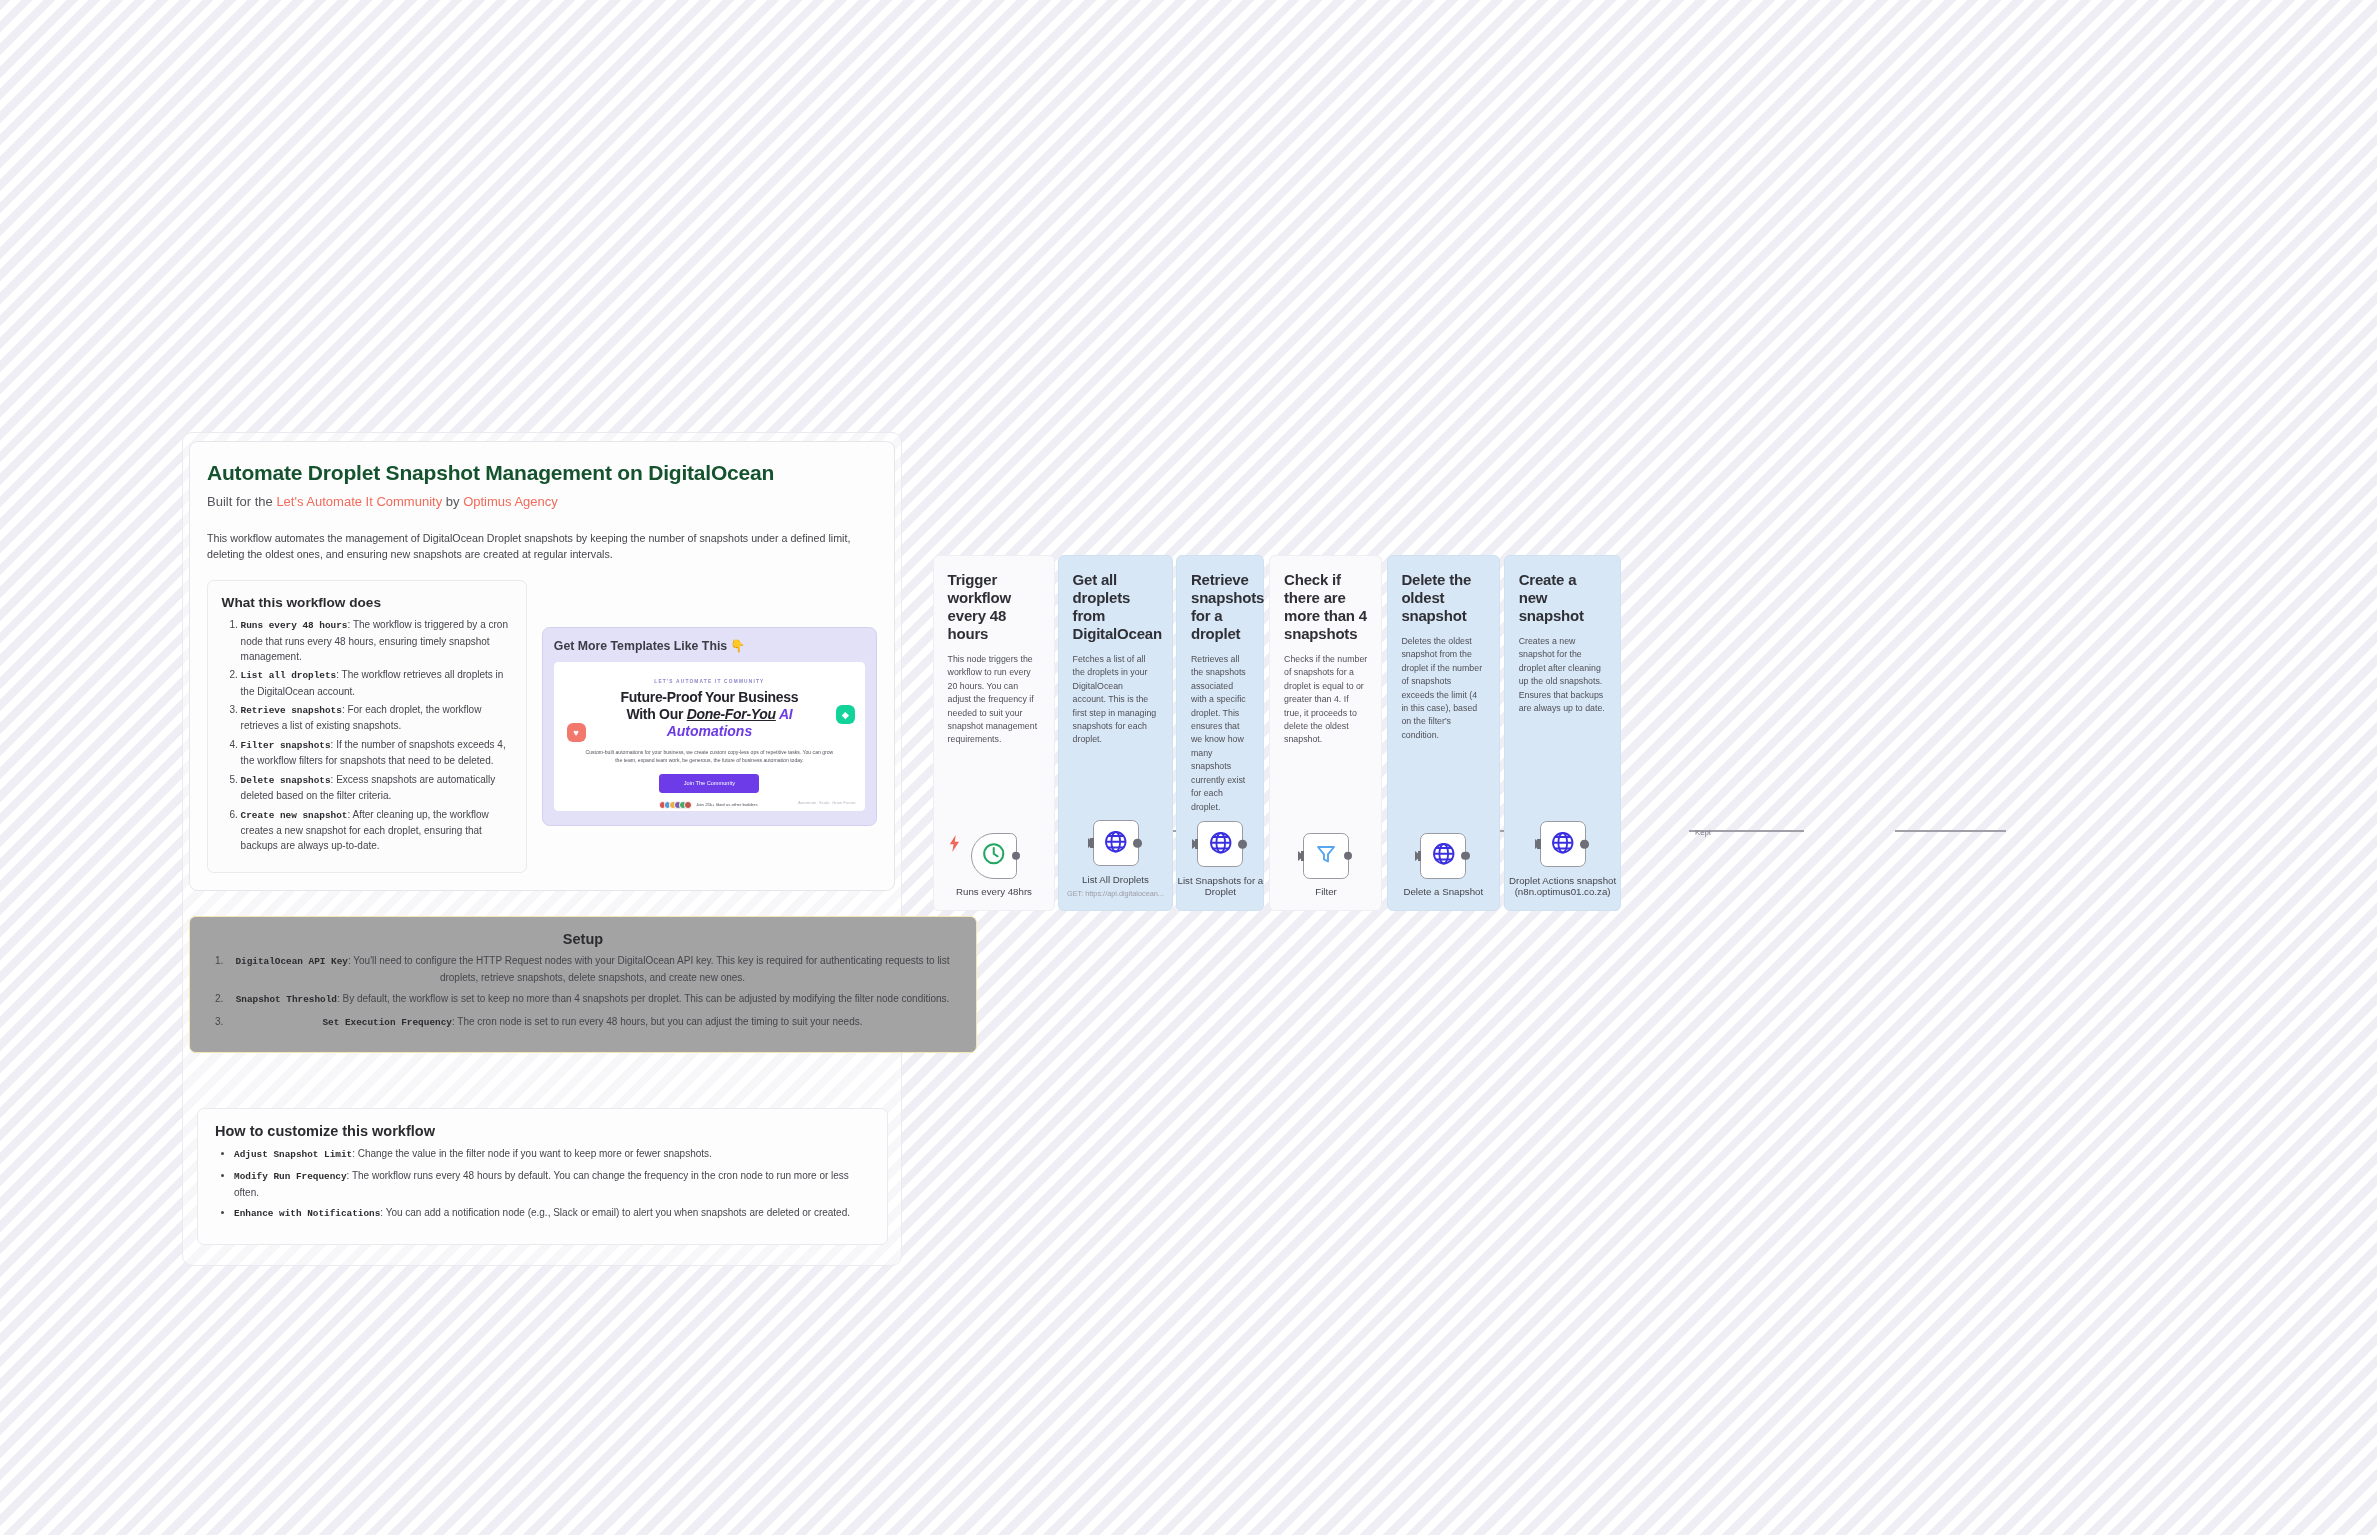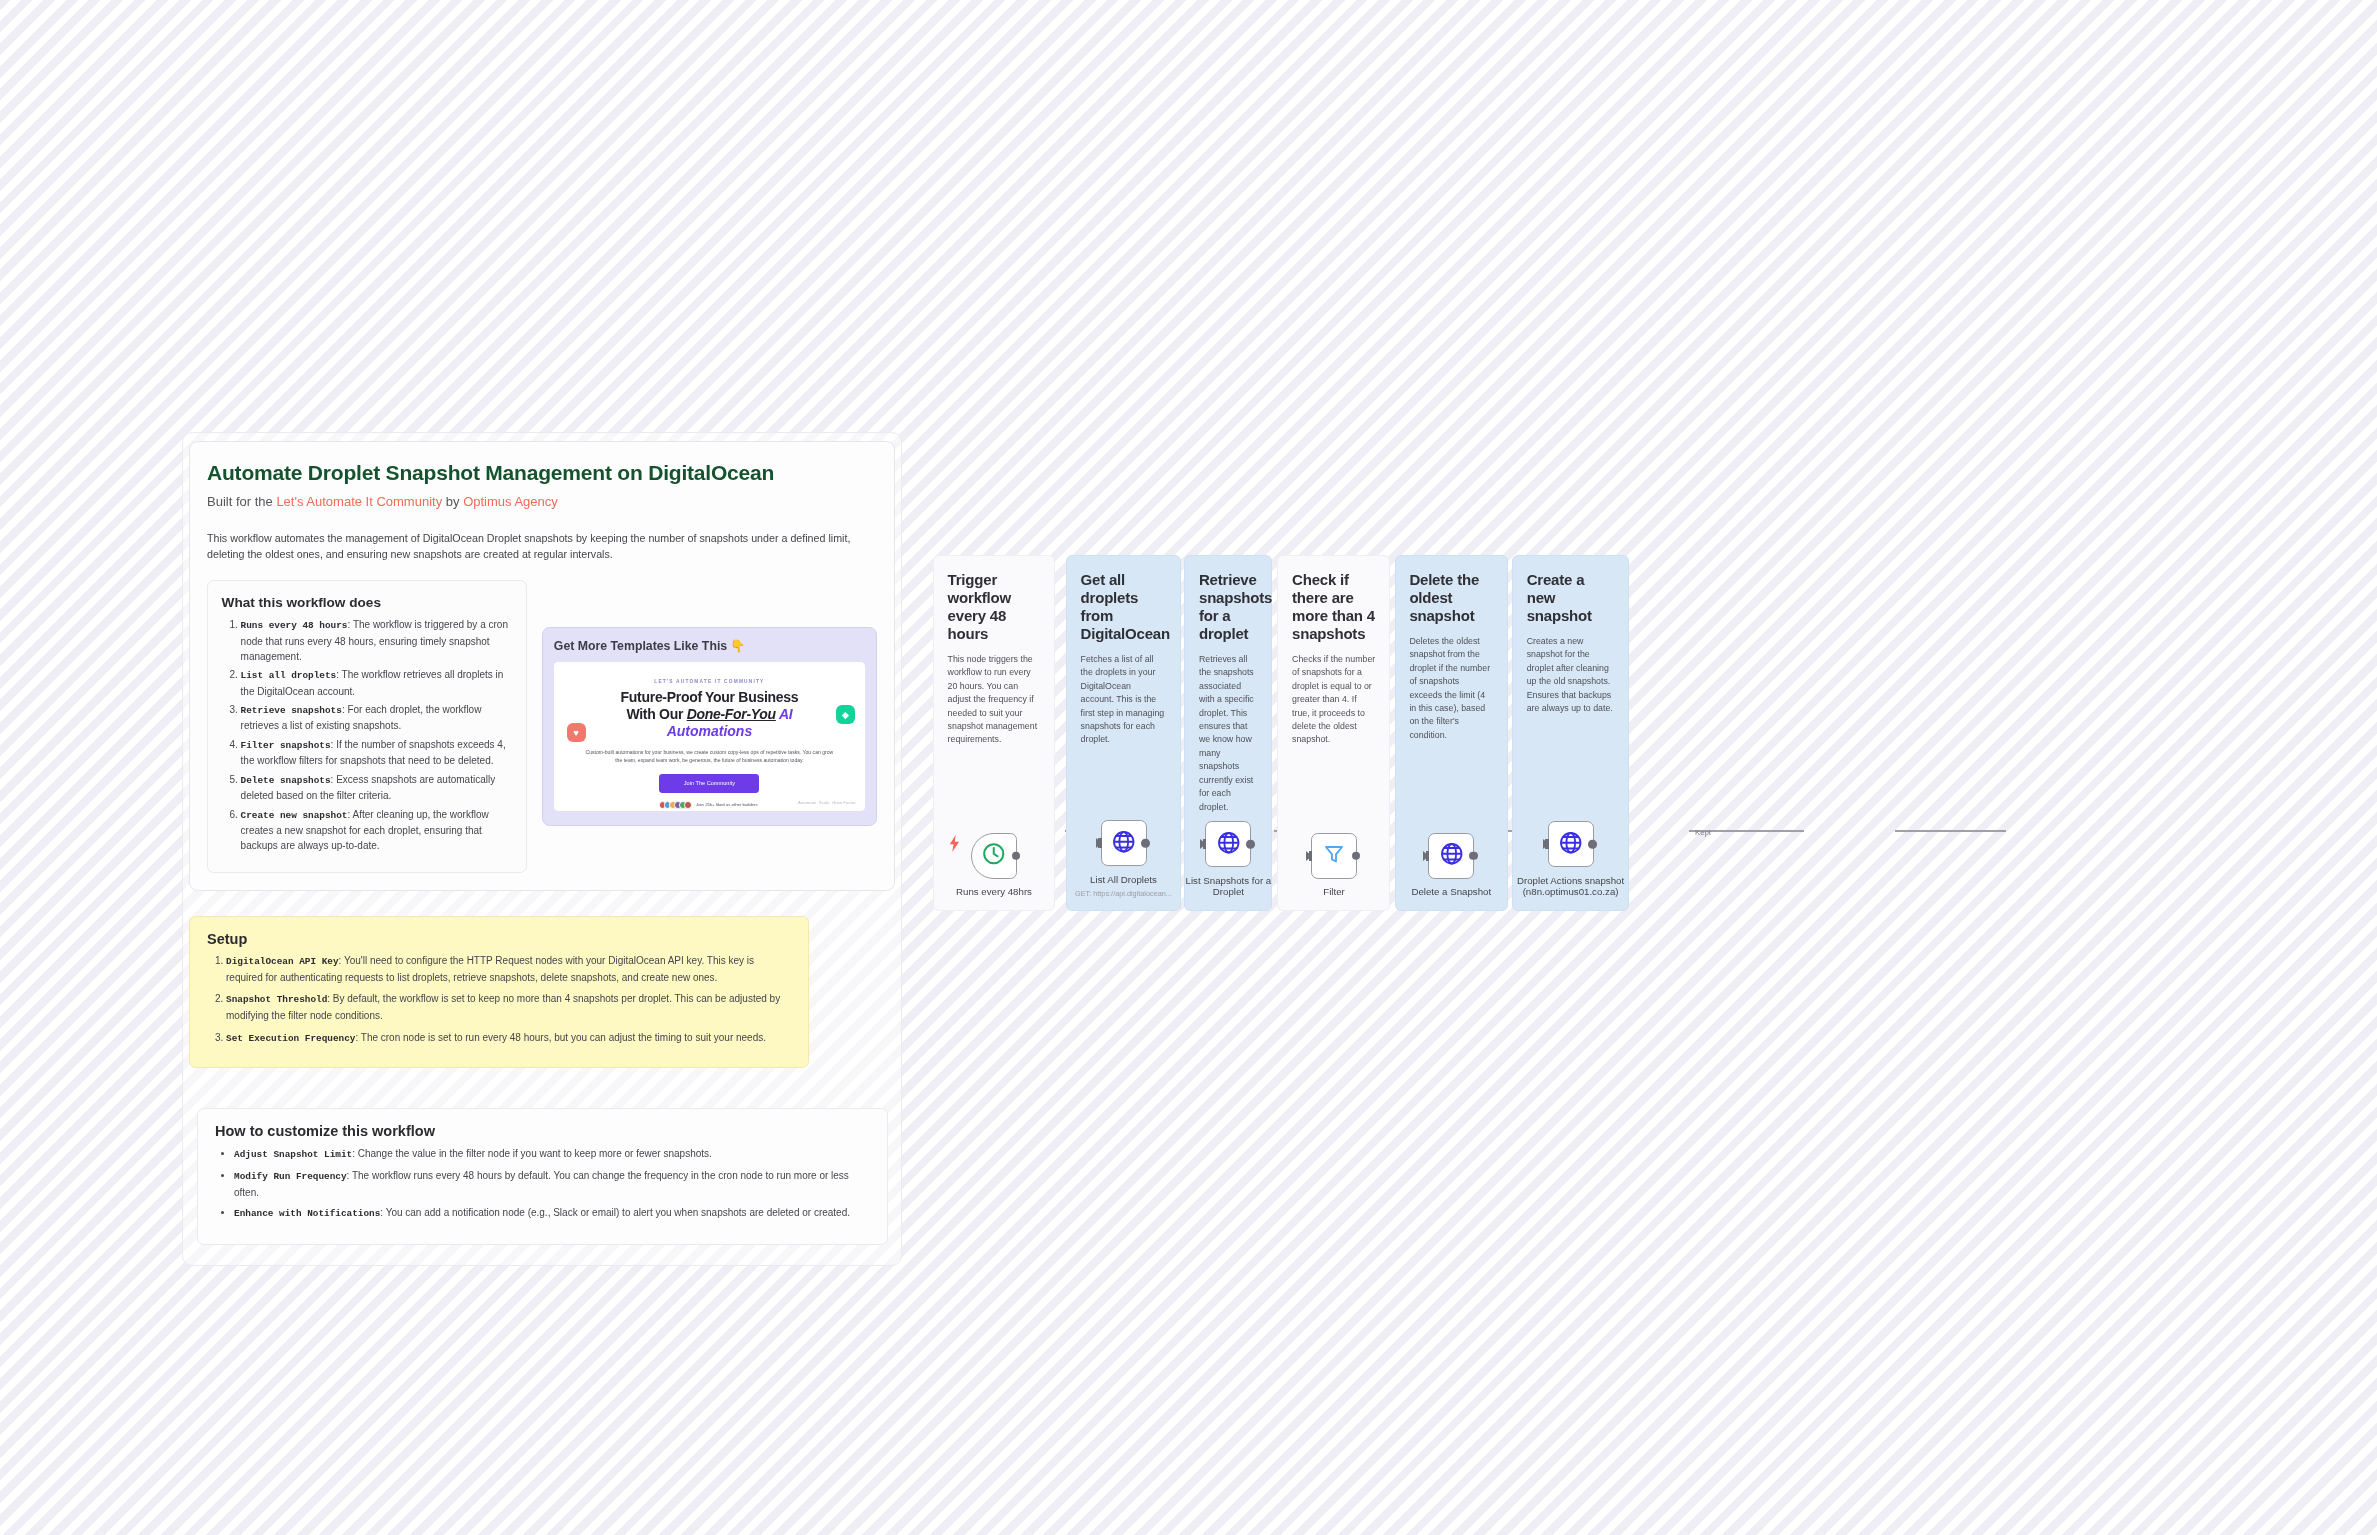--- a/index.html
+++ b/index.html
@@ -192,25 +192,26 @@
     color: #fff; font-size: 9.4px;
   }
   #promo-badge-left  { background: #f2786e; left: 12.8px; top: 61px; }
   #promo-badge-right { background: #12d39a; right: 10.2px; top: 43px; }
 
   
   #setup-card {
     position: absolute;
     left: 189px;
     top: 916px;
-    width: 620px;
-    background: #fef9c3;
+    width: 788px;
+    background: #a3a3a3;
     border: 0.9px solid #f5e7b3;
     border-radius: 6.8px;
     padding: 13.6px 17px 15.3px 17px;
+    text-align: center;
   }
   #setup-title {
     font-size: 14.5px;
     font-weight: bold;
     color: #2b2b30;
     margin-bottom: 6.8px;
   }
   #setup-list { list-style: decimal; padding-left: 19px; }
   #setup-list li {
     font-size: 10px;
@@ -476,21 +477,21 @@
             <circle cx="12" cy="12" r="9"></circle>
             <path d="M12 6.6 L12 12 L15.6 14.4" stroke-linecap="round"></path>
           </svg>
         </span>
         <div class="port out"></div>
       </div>
       <div class="node-label">Runs every 48hrs</div>
     </div>
   </div>
 
-  <div class="note blue" style="width:115px; margin-left:11px;">
+  <div class="note blue" style="width:115px; margin-left:3px;">
     <div class="note-title">Get all droplets from DigitalOcean</div>
     <div class="note-body">Fetches a list of all the droplets in your DigitalOcean account. This is the first step in managing snapshots for each droplet.</div>
     <div class="node-wrap">
       <div class="node-box">
         <span>
           <svg width="25.5" height="25.5" viewBox="0 0 24 24" fill="none" stroke="#3a2fe0" stroke-width="1.7">
             <circle cx="12" cy="12" r="9.2"></circle>
             <ellipse cx="12" cy="12" rx="4.1" ry="9.2"></ellipse>
             <path d="M2.8 12 H21.2 M4.1 6.6 H19.9 M4.1 17.4 H19.9"></path>
           </svg>

